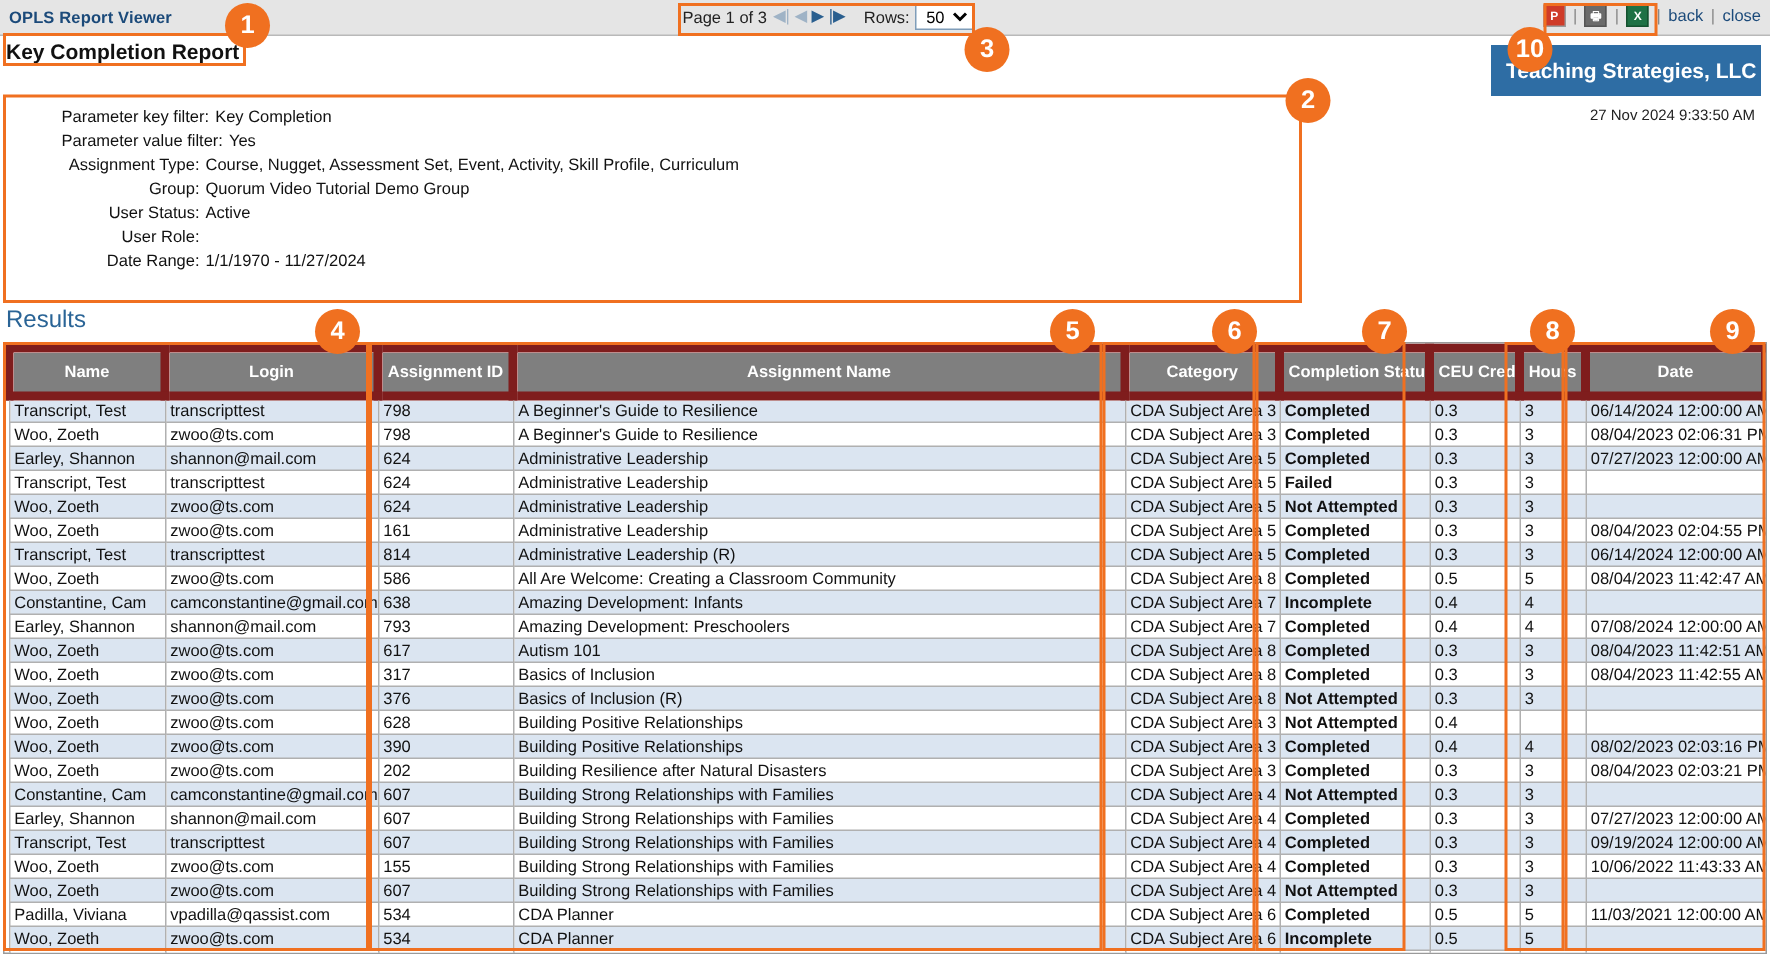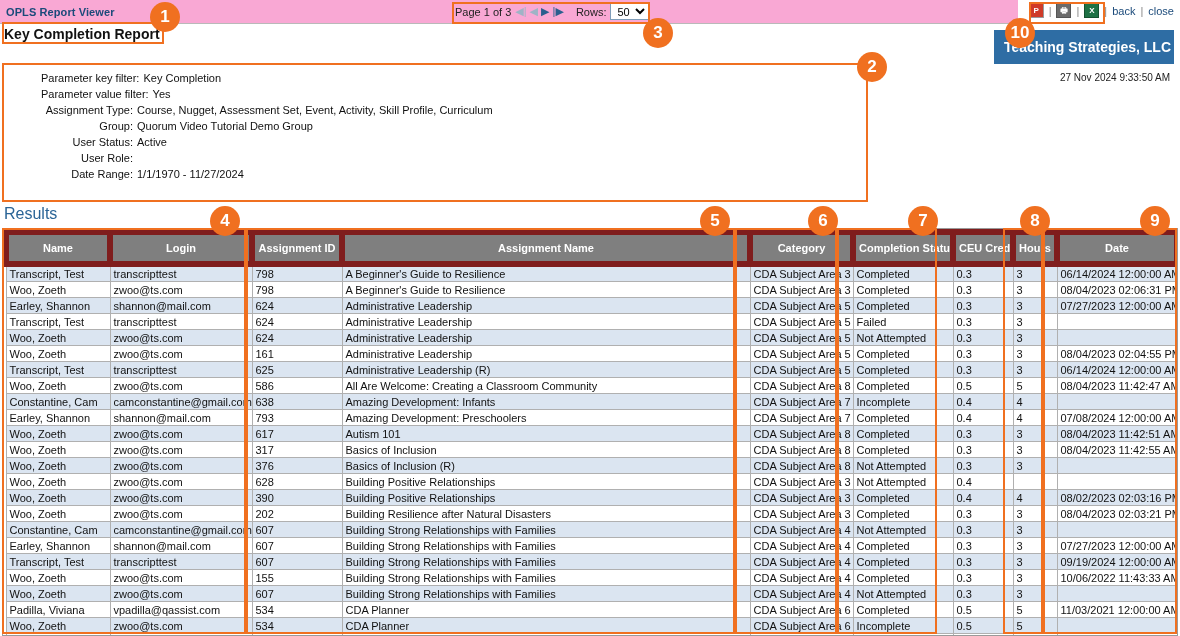--- a/index.html
+++ b/index.html
@@ -12,22 +12,22 @@
   }
   .app {
     position: relative;
     width: 1180px; height: 636px;
     background: #ffffff;
   }
 
   
   .topbar {
     position: absolute; left: 0; top: 0;
-    width: 1018px; height: 24px;
-    background: #f9a8d4;
+    width: 1180px; height: 24px;
+    background: #e5e5e5;
     border-bottom: 1px solid #b9b9b9;
     display: flex; align-items: center;
   }
   .app-title {
     font-size: 11px; font-weight: bold; color: #1b4a7a;
     padding-left: 6px; letter-spacing: .1px;
   }
   .pager {
     position: absolute; left: 455px; top: 3px;
     display: flex; align-items: center; gap: 4px;
@@ -131,21 +131,21 @@
     overflow: hidden;
     color: #111;
     background: #ffffff;
   }
   table.grid tr.alt td { background: #dbe5f1; }
   .c-name   { width: 104px; }
   .c-login  { width: 142px; }
   .c-aid    { width: 90px; }
   .c-aname  { width: 408px; }
   .c-cat    { width: 103px; }
-  .c-status { width: 100px; }
+  .c-status { width: 100px; font-weight: bold; }
   .c-ceu    { width: 60px; }
   .c-hours  { width: 44px; }
   .c-date   { width: 120px; }
 
   
   .ann-box {
     position: absolute;
     border: 2px solid #f07020;
     pointer-events: none;
   }
@@ -312,21 +312,21 @@
             <td class="c-aname">Administrative Leadership</td>
             <td class="c-cat">CDA Subject Area 5</td>
             <td class="c-status">Completed</td>
             <td class="c-ceu">0.3</td>
             <td class="c-hours">3</td>
             <td class="c-date">08/04/2023 02:04:55 PM</td>
           </tr>
           <tr class="alt">
             <td class="c-name">Transcript, Test</td>
             <td class="c-login">transcripttest</td>
-            <td class="c-aid">625</td>
+            <td class="c-aid">814</td>
             <td class="c-aname">Administrative Leadership (R)</td>
             <td class="c-cat">CDA Subject Area 5</td>
             <td class="c-status">Completed</td>
             <td class="c-ceu">0.3</td>
             <td class="c-hours">3</td>
             <td class="c-date">06/14/2024 12:00:00 AM</td>
           </tr>
           <tr>
             <td class="c-name">Woo, Zoeth</td>
             <td class="c-login">zwoo@ts.com</td>

